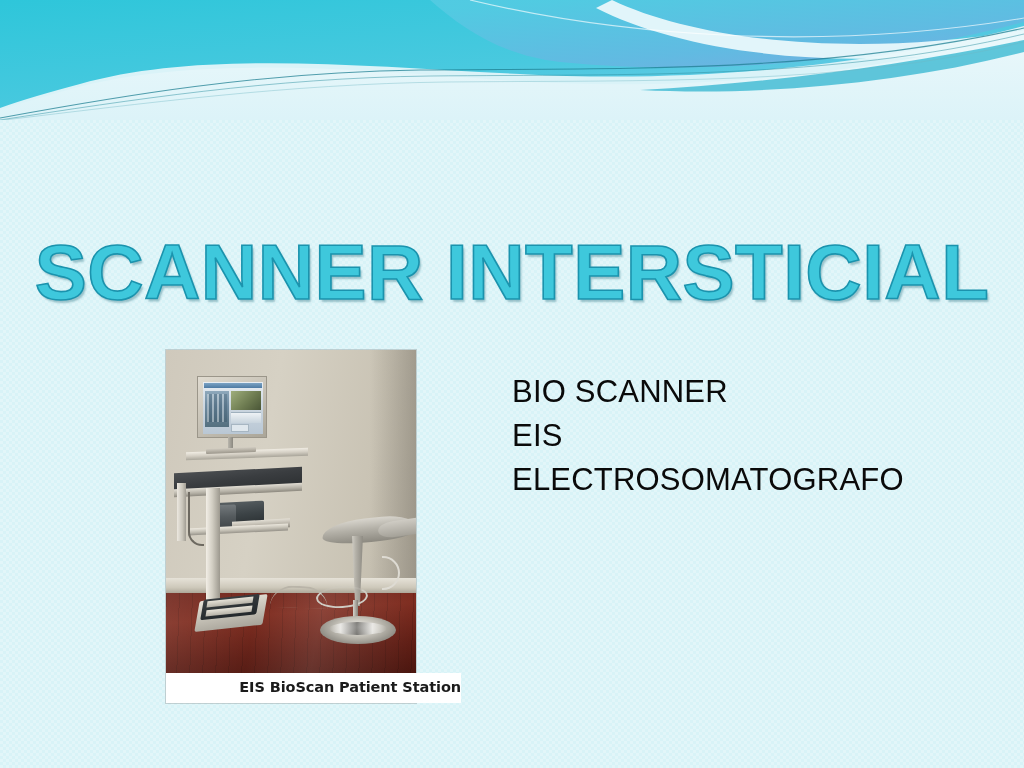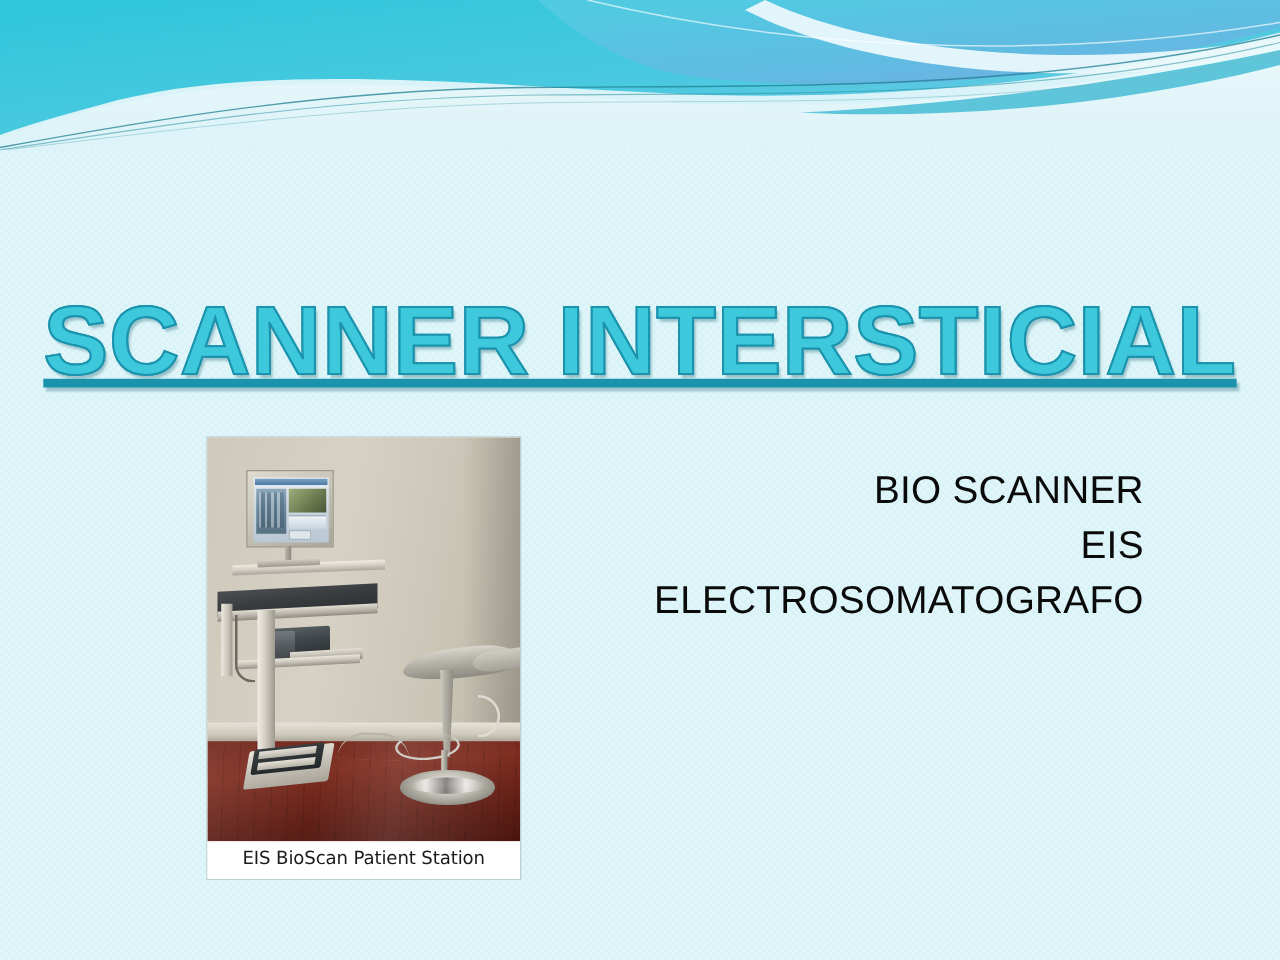--- a/index.html
+++ b/index.html
@@ -61,21 +61,20 @@
     font-weight: bold;
     letter-spacing: 0.5px;
     color: #3ec8dc;
     -webkit-text-stroke: 1.6px #1b93ad;
     text-shadow:
       2px 3px 2px rgba(40,110,125,0.38),
       0px 1px 0px rgba(255,255,255,0.55);
     line-height: 1.05;
     white-space: nowrap;
     display: inline-block;
-    text-decoration: underline;
   }
 
   
   #photo-figure {
     position: absolute;
     left: 166px;
     top: 350px;
     width: 250px;
     z-index: 6;
     background: #ffffff;
@@ -310,38 +309,37 @@
     transform: rotate(-4deg);
   }
   .stool-hook {
     position: absolute; left: 216px; top: 206px; width: 18px; height: 34px;
     border: 2px solid #dedbd3;
     border-left: none;
     border-radius: 0 18px 18px 0;
   }
 
   #photo-caption {
-    width: 250px;
+    width: 295px;
     background: #ffffff;
     color: #1b1b1b;
     font-family: "DejaVu Sans", sans-serif;
     font-size: 14.5px;
-    font-weight: normal;
-    text-align: center;
+    font-weight: bold;
+    text-align: right;
     padding: 6px 0 8px 0;
     letter-spacing: -0.1px;
   }
 
   
   #body-text {
     position: absolute;
-    left: 491px;
+    left: 512px;
     top: 370px;
     width: 424px;
-    text-align: right;
     z-index: 5;
   }
   #body-text p {
     font-family: "Liberation Sans", sans-serif;
     font-size: 31px;
     color: #0a0a0a;
     line-height: 1.42;
     letter-spacing: 0.2px;
   }
 </style>

